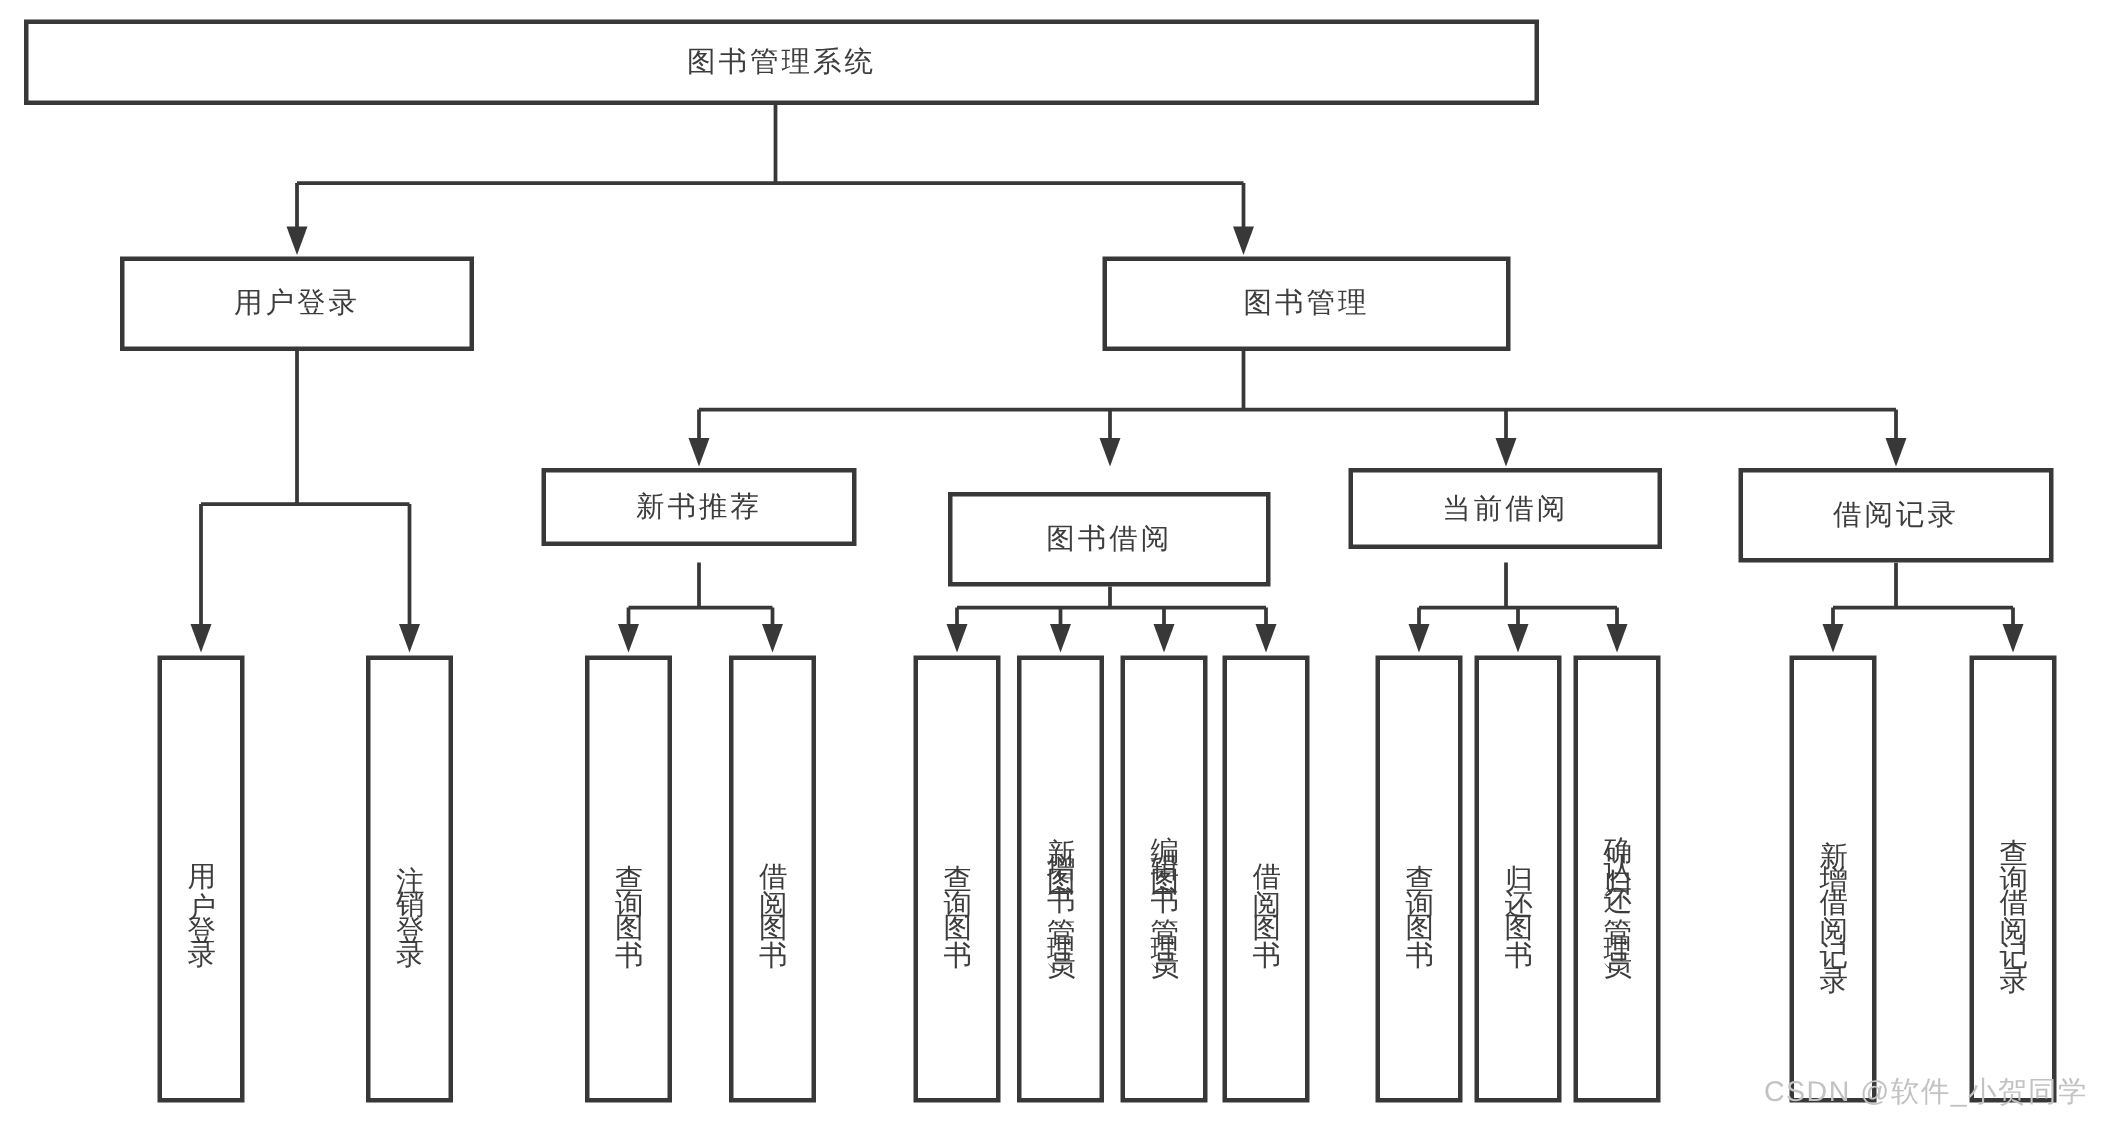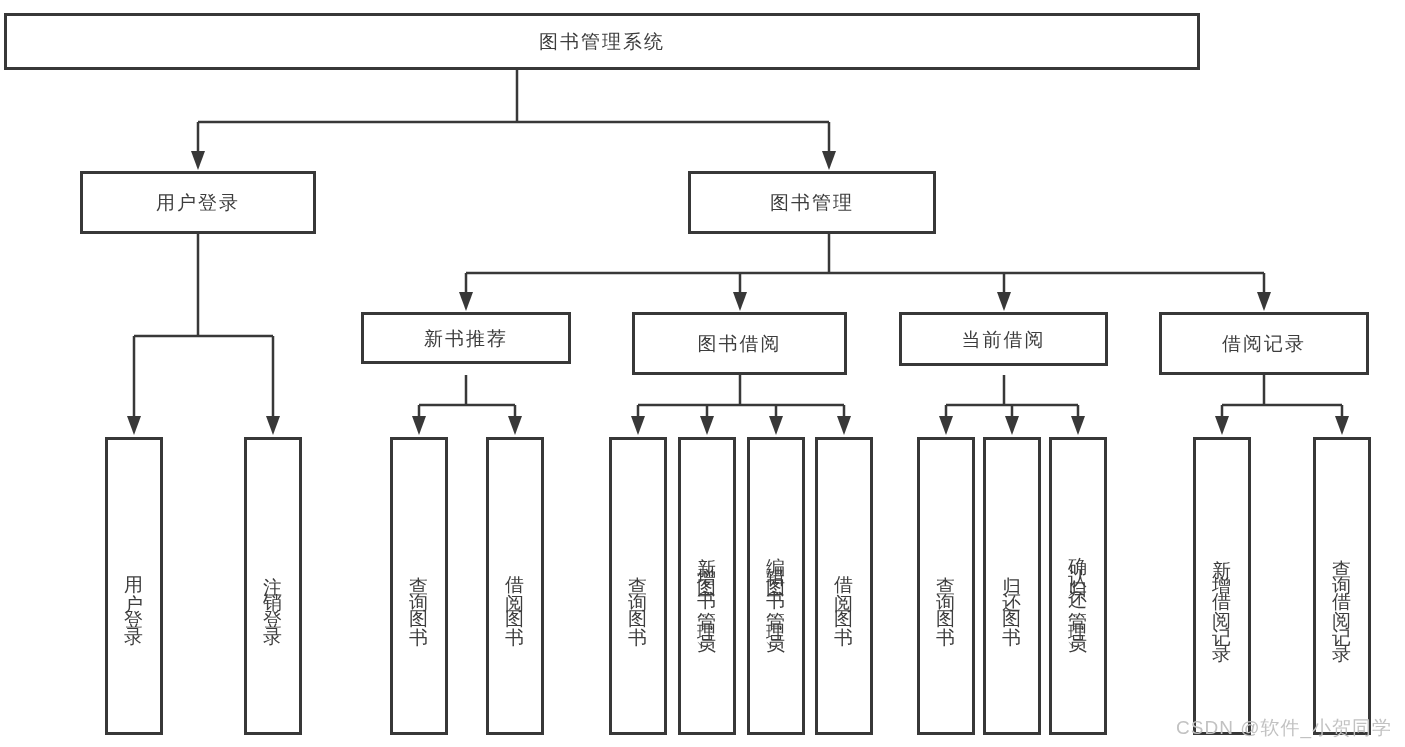--- a/index.html
+++ b/index.html
@@ -76,35 +76,35 @@
   <polygon points="700,416 714,416 707,435"></polygon>
   <polygon points="769,416 783,416 776,435"></polygon>
   <polygon points="837,416 851,416 844,435"></polygon>
   <polygon points="939,416 953,416 946,435"></polygon>
   <polygon points="1005,416 1019,416 1012,435"></polygon>
   <polygon points="1071,416 1085,416 1078,435"></polygon>
   <polygon points="1215,416 1229,416 1222,435"></polygon>
   <polygon points="1335,416 1349,416 1342,435"></polygon>
 </svg>
 
-<div class="box h" style="left:4px;top:13px;width:1196px;height:57px">
+<div class="box h" style="left:16px;top:13px;width:1010px;height:57px">
   <span class="label">图书管理系统</span>
 </div>
 
 <div class="box h" style="left:80px;top:171px;width:236px;height:63px">
   <span class="label">用户登录</span>
 </div>
-<div class="box h" style="left:688px;top:171px;width:248px;height:63px">
+<div class="box h" style="left:735px;top:171px;width:272px;height:63px">
   <span class="label">图书管理</span>
 </div>
 
 <div class="box h" style="left:361px;top:312px;width:210px;height:52px">
   <span class="label">新书推荐</span>
 </div>
-<div class="box h" style="left:632px;top:312px;width:215px;height:63px">
+<div class="box h" style="left:632px;top:328px;width:215px;height:63px">
   <span class="label">图书借阅</span>
 </div>
 <div class="box h" style="left:899px;top:312px;width:209px;height:54px">
   <span class="label">当前借阅</span>
 </div>
 <div class="box h" style="left:1159px;top:312px;width:210px;height:63px">
   <span class="label">借阅记录</span>
 </div>
 
 <div class="box v" style="left:105px;top:437px;width:58px;height:298px">

